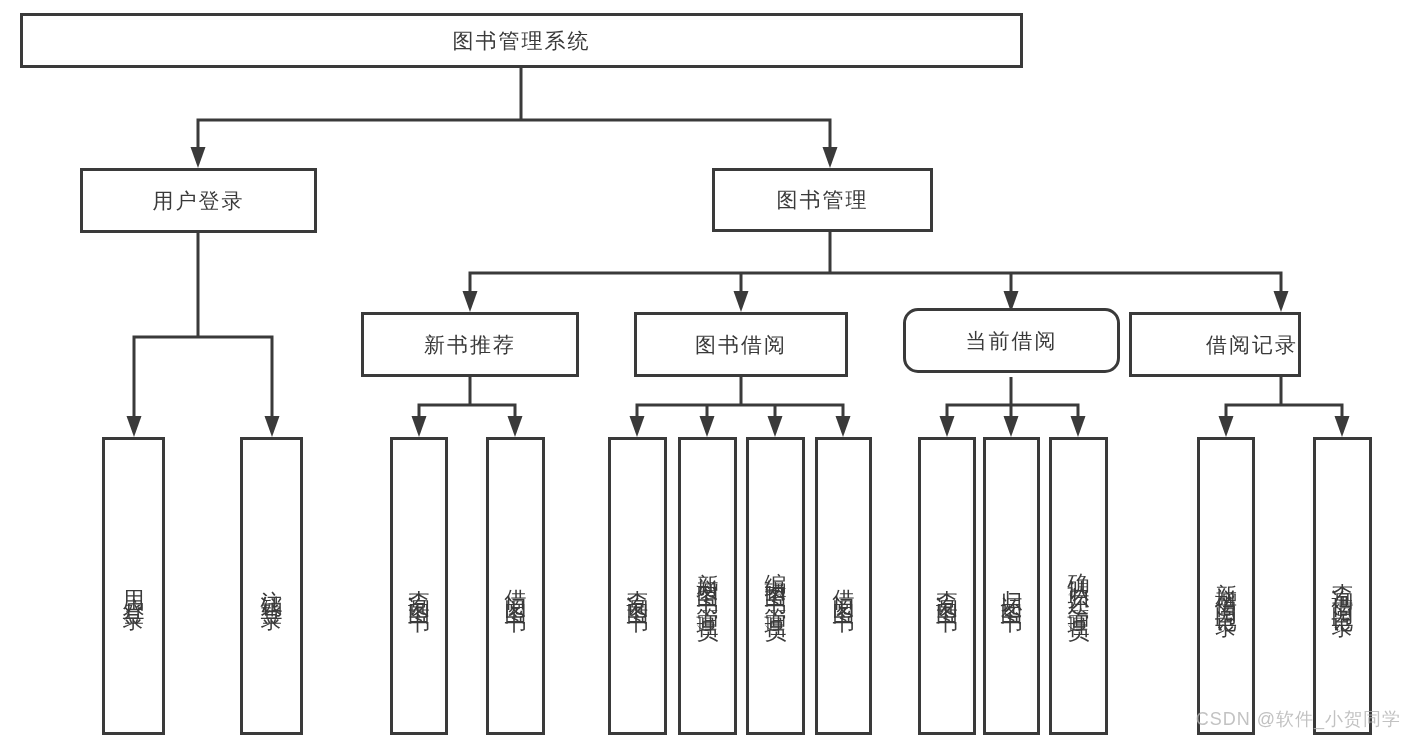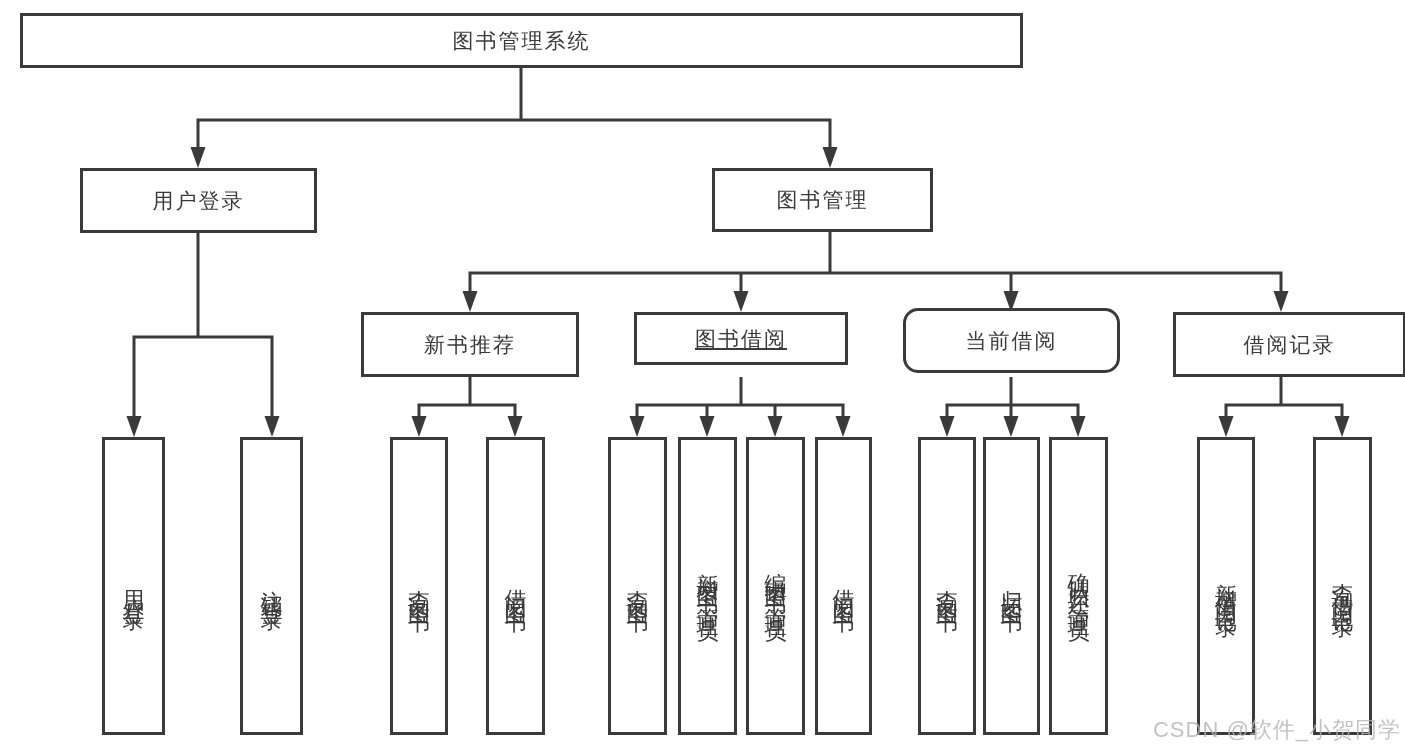--- a/index.html
+++ b/index.html
@@ -12,22 +12,22 @@
     position:absolute; box-sizing:border-box; background:#fff;
     border:3px solid var(--line,#3a3a3a); color:var(--text,#3a3a3a);
     display:flex; align-items:center; justify-content:center; z-index:2;
   }
   .hbox span { font-size:21px; letter-spacing:2px; white-space:nowrap; }
   .vbox span {
     writing-mode:vertical-rl; text-orientation:mixed;
     font-size:22px; letter-spacing:7px; line-height:1; white-space:nowrap;
   }
   .watermark {
-    position:absolute; right:4px; bottom:2px; z-index:5;
-    font-size:22px; letter-spacing:1px; color:var(--watermark,#b3b3b3); opacity:.8;
+    position:absolute; right:4px; bottom:16px; z-index:5;
+    font-size:18px; letter-spacing:1px; color:var(--watermark,#b3b3b3); opacity:.8;
     white-space:nowrap;
   }
 </style>
 </head>
 <body>
 
 <div class="canvas">
 
   <svg class="connectors" width="1405" height="747" viewBox="0 0 1405 747">
     <path fill="none" stroke="#3a3a3a" stroke-width="3" d="M521 68V121.5
@@ -68,27 +68,27 @@
   <div class="box hbox" style="left:80px; top:168px; width:237px; height:65px;">
     <span>用户登录</span>
   </div>
   <div class="box hbox" style="left:712px; top:168px; width:221px; height:64px;">
     <span>图书管理</span>
   </div>
 
   <div class="box hbox" style="left:361px; top:312px; width:218px; height:65px;text-align:right;">
     <span>新书推荐</span>
   </div>
-  <div class="box hbox" style="left:634px; top:312px; width:214px; height:53px;text-decoration:underline;">
+  <div class="box hbox" style="left:634px; top:312px; width:214px; height:65px;">
     <span>图书借阅</span>
   </div>
   <div class="box hbox" style="left:903px; top:308px; width:217px; height:65px;border-radius:15px;">
     <span>当前借阅</span>
   </div>
-  <div class="box hbox" style="left:1173px; top:312px; width:233px; height:65px;">
+  <div class="box hbox" style="left:1129px; top:312px; width:172px; height:65px;justify-content:flex-end;">
     <span>借阅记录</span>
   </div>
 
   <div class="box vbox" style="left:102px; top:437px; width:63px; height:298px;">
     <span>用户登录</span>
   </div>
   <div class="box vbox" style="left:240px; top:437px; width:63px; height:298px;">
     <span>注销登录</span>
   </div>
 

